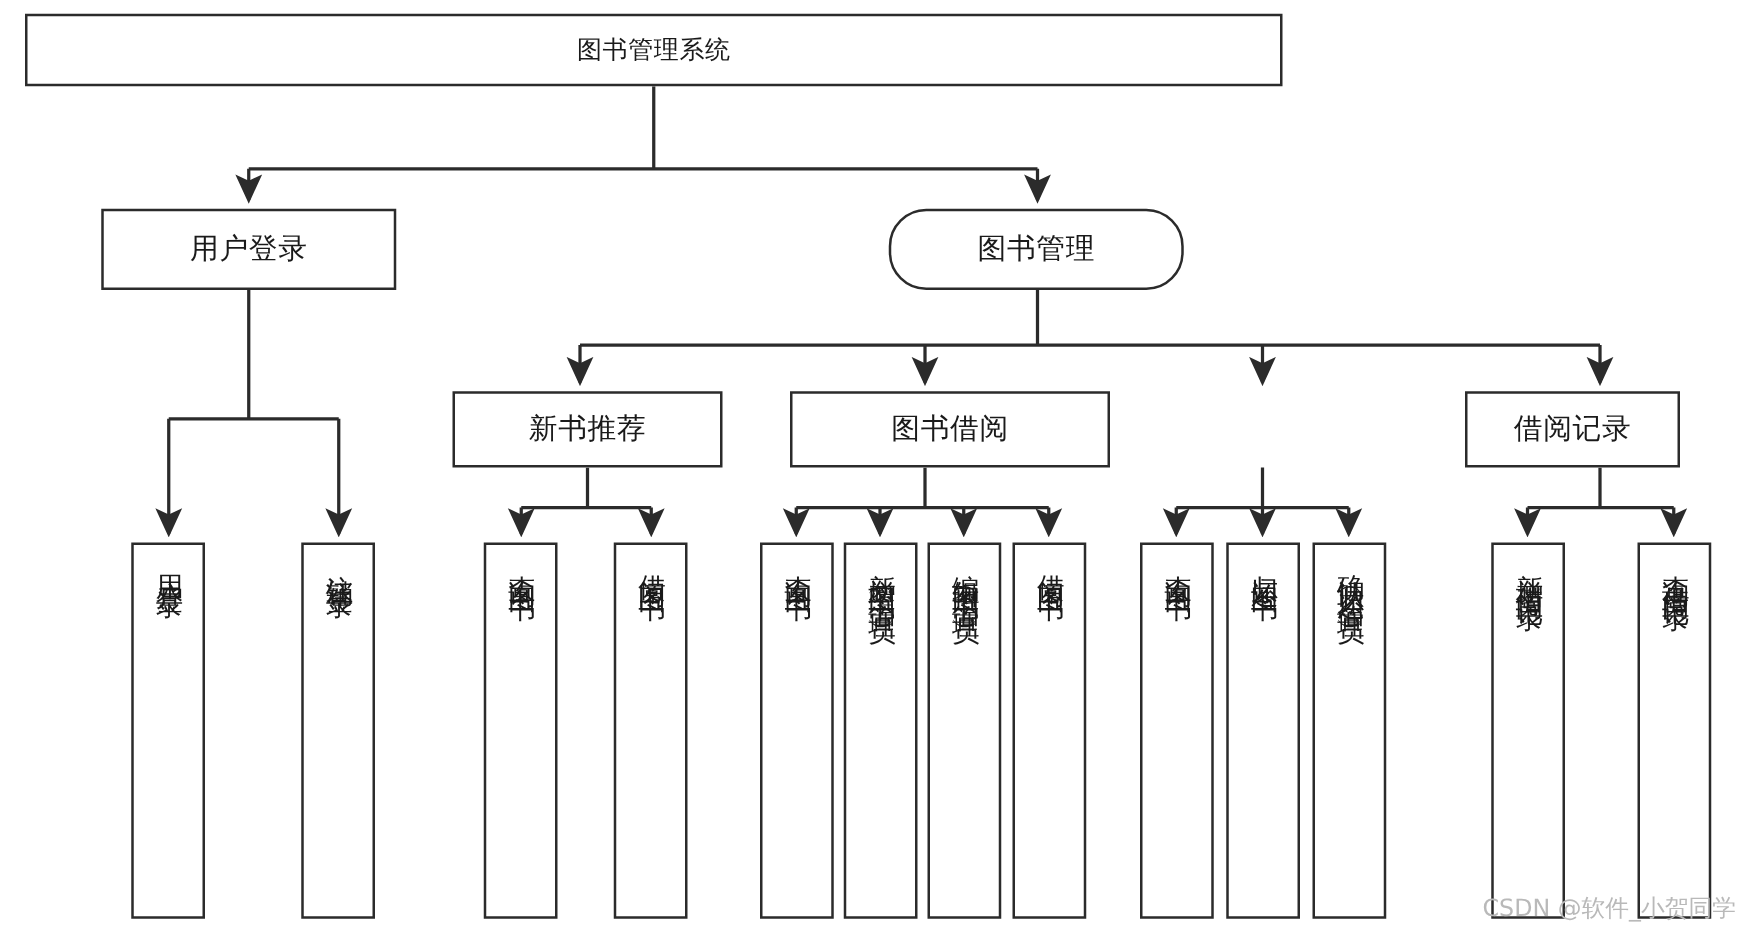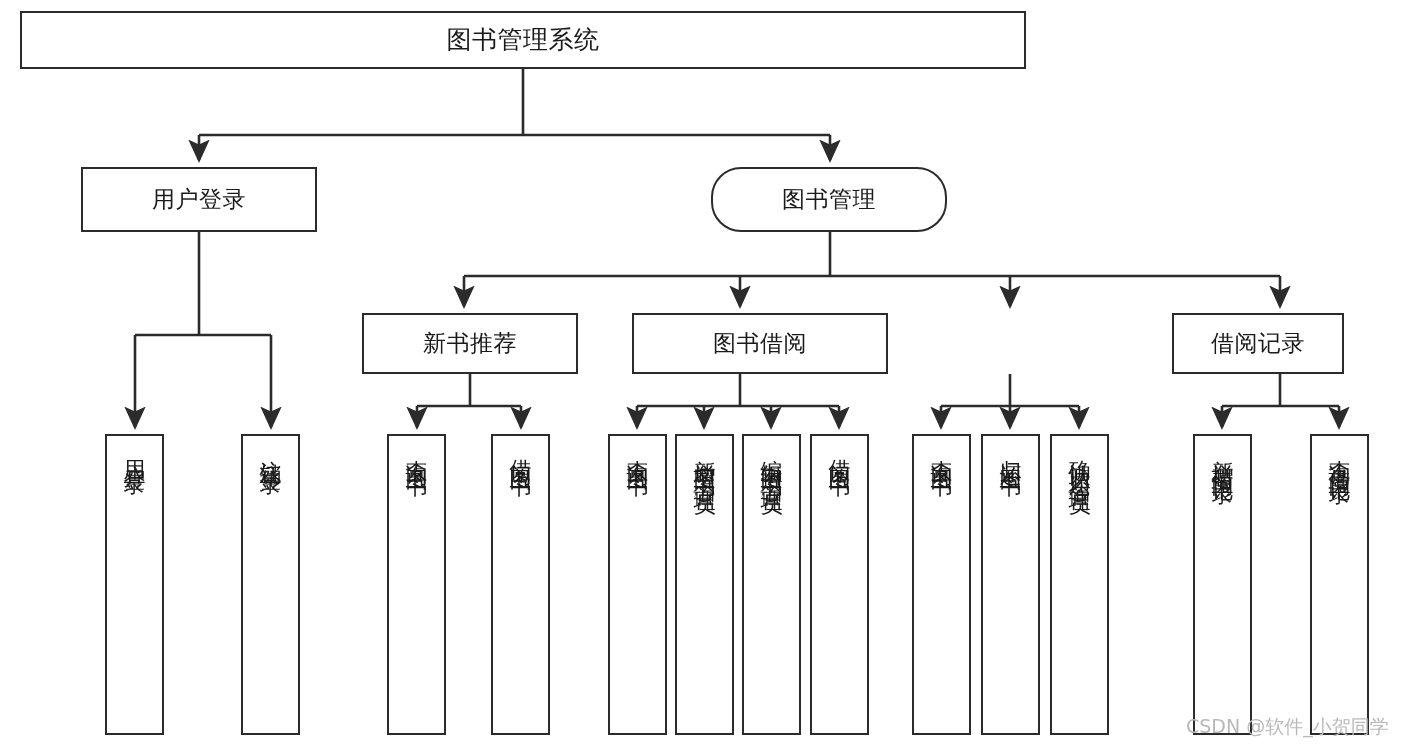--- a/index.html
+++ b/index.html
@@ -41,21 +41,21 @@
     text-align: center;
     line-height: 1.18;
     letter-spacing: 0.5px;
   }
   
   .node.horiz .node-label {
     writing-mode: horizontal-tb;
     font-size: 23px;
   }
   .node.root .node-label {
-    font-size: 25px;
+    font-size: 20px;
   }
   
   .node.vert {
     align-items: flex-start;
     padding-top: 6px;
   }
   .node.vert .node-label {
     writing-mode: vertical-rl;
     text-orientation: upright;
     font-size: 22px;

